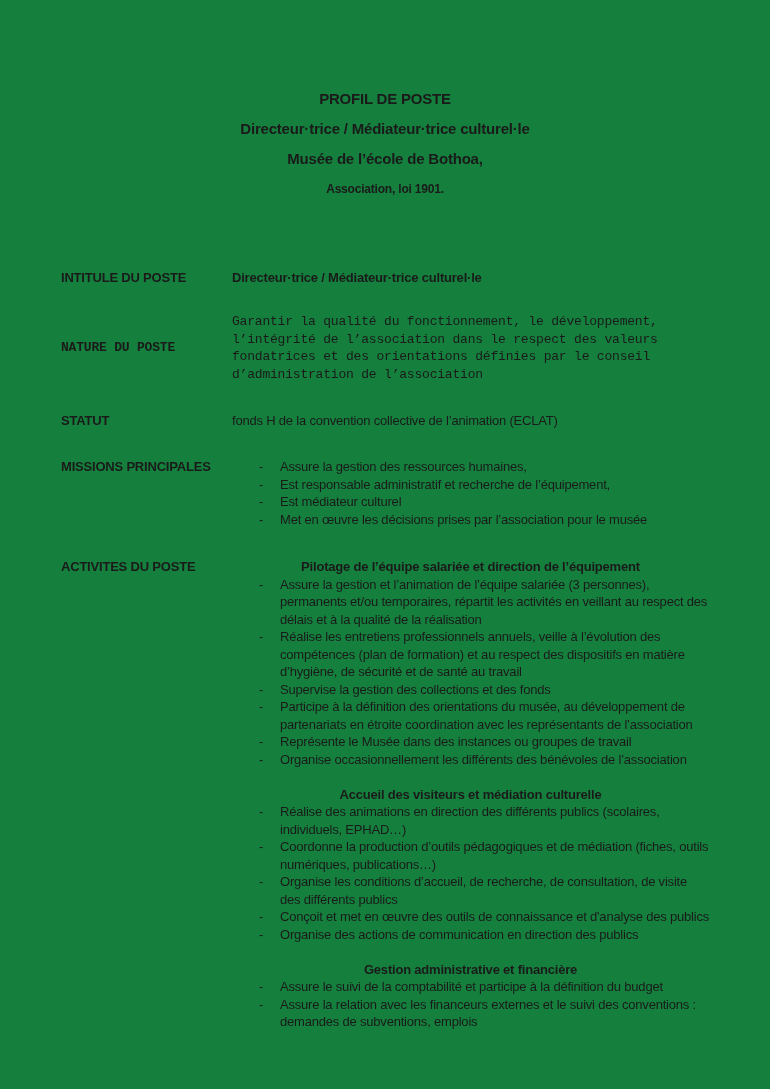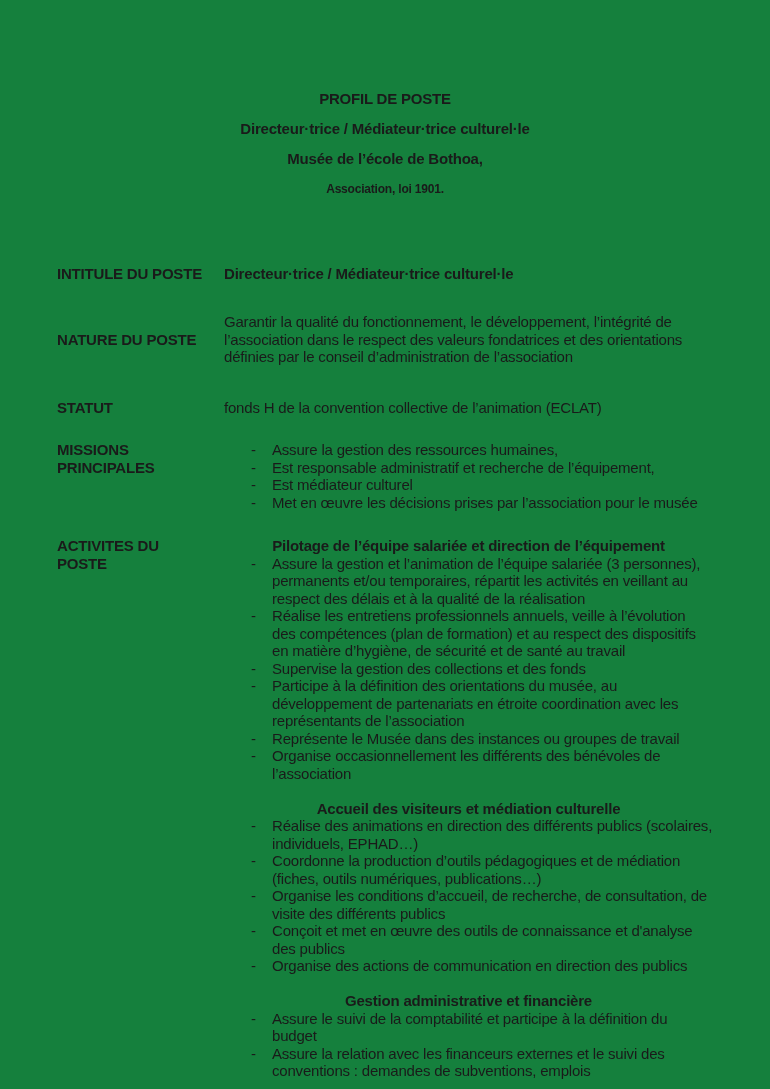--- a/index.html
+++ b/index.html
@@ -31,23 +31,23 @@
   .title-line.small {
     font-size: 12px;
   }
   table.profile {
     border-collapse: collapse;
     table-layout: fixed;
     width: 676px;
     margin: 44px 0 0 47px;
   }
   table.profile td {
-    border: 2px solid #15803d;
+    border: 6px solid #15803d;
     vertical-align: top;
-    font-size: 15px;
+    font-size: 13px;
     line-height: 17.5px;
   }
   td.label-cell {
     width: 152px;
     font-weight: bold;
     font-size: 12.5px;
     padding: 6px 6px 6px 8px;
   }
   td.value-cell {
     padding: 6px 8px 6px 7px;
@@ -67,21 +67,21 @@
   }
   .section-heading {
     font-weight: bold;
     text-align: center;
   }
   .section:not(:first-child) {
     margin-top: 17.5px;
   }
   td.tall-cell { height: 462px; }
   td.h-r1 { height: 35px; }
-  td.h-r2 { height: 69px; }
+  td.h-r2 { height: 69px; font-family: Liberation Mono, monospace; }
   td.h-r3 { height: 39px; margin-top: 24px; }
   td.h-r4 { height: 48px; }
   td.h-r5 { height: 82px; }
 </style>
 </head>
 <body>
 
 <div class="page">
 
   <div class="title-block">

